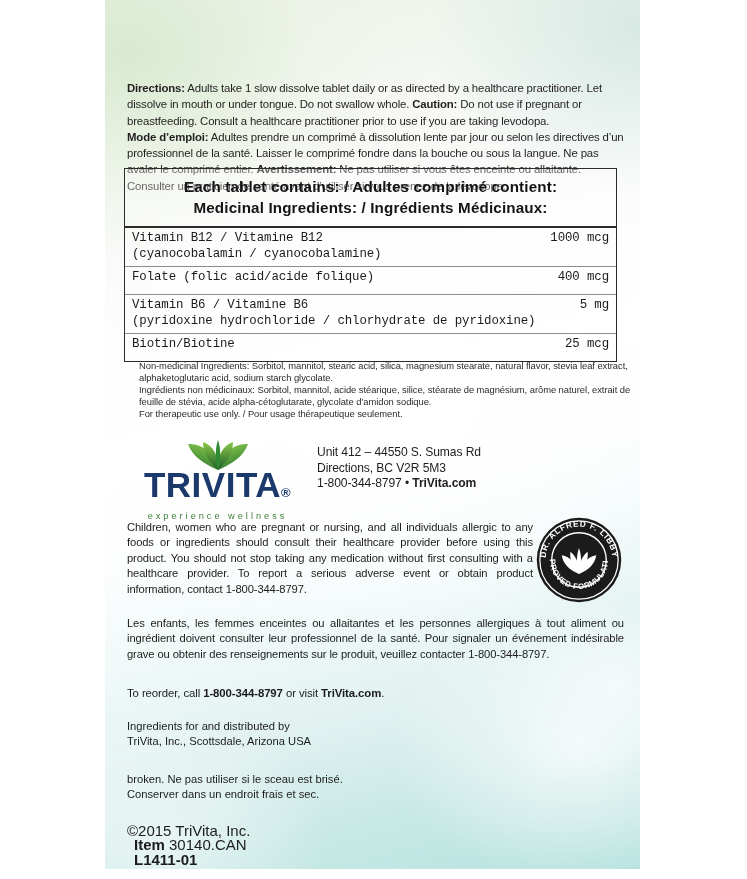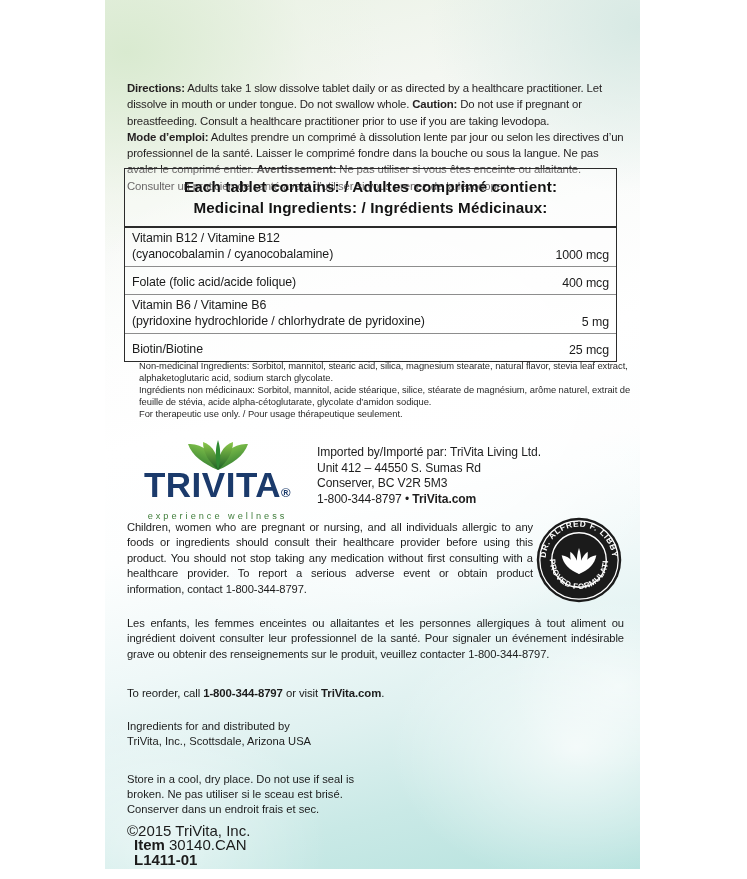--- a/index.html
+++ b/index.html
@@ -64,25 +64,26 @@
     text-align: center;
     font-size: 15.2px;
     font-weight: bold;
     line-height: 21px;
     color: #141414;
     letter-spacing: 0.15px;
     border-bottom: 2.1px solid #2b2b2b;
   }
   .facts-row {
     display: flex;
-    align-items: flex-end;
+    align-items: flex-start;
     justify-content: space-between;
     border-bottom: 1px solid #8d8d8d;
     padding: 3px 7px 4px 7px;
     min-height: 20px;
+    font-family: Liberation Mono, monospace;
   }
   .facts-row:last-child { border-bottom: none; }
   .facts-name {
     font-size: 12.4px;
     line-height: 15.6px;
     color: #1b1b1b;
     letter-spacing: -0.1px;
   }
   .facts-amt {
     font-size: 12.4px;
@@ -289,23 +290,22 @@
       <path d="M32 30 C 46 24, 58 16, 62 4 C 48 3, 37 12, 32 30 Z" fill="url(#lg2)"></path>
       <path d="M32 30 C 23 22, 17 13, 17 2 C 27 5, 33 16, 32 30 Z" fill="url(#lg3)"></path>
       <path d="M32 30 C 41 22, 47 13, 47 2 C 37 5, 31 16, 32 30 Z" fill="url(#lg3)"></path>
       <path d="M32 30 C 29 20, 29 9, 32 0 C 35 9, 35 20, 32 30 Z" fill="#2f8a33"></path>
     </svg>
     <div id="wordmark"><span>TRIVITA</span><span class="reg">®</span></div>
     <div id="tagline">experience wellness</div>
   </div>
 
   <div id="importer">
-    <p>Imported by/Importé par: TriVita Living Ltd.</p>
     <p>Unit 412 – 44550 S. Sumas Rd</p>
-    <p>Conserver, BC V2R 5M3</p>
+    <p>Directions, BC V2R 5M3</p>
     <p><span>1-800-344-8797</span><span> • </span><b>TriVita.com</b></p>
   </div>
 
   <svg id="seal" viewBox="0 0 100 100">
     <defs>
       <path id="arcTop" d="M 50,50 m -38,0 a 38,38 0 1,1 76,0" fill="none"></path>
       <path id="arcBot" d="M 50,50 m -33,0 a 33,33 0 1,0 66,0" fill="none"></path>
     </defs>
     <circle cx="50" cy="50" r="48" fill="#1b1b1b"></circle>
     <circle cx="50" cy="50" r="44.5" fill="none" stroke="#ffffff" stroke-width="1.4"></circle>
@@ -336,21 +336,20 @@
   <div class="warn" id="reorder">
     <span>To reorder, call </span><b>1-800-344-8797</b><span> or visit </span><b>TriVita.com</b><span>.</span>
   </div>
 
   <div id="manufactured">
     <p>Ingredients for and distributed by</p>
     <p>TriVita, Inc., Scottsdale, Arizona USA</p>
   </div>
 
   <div id="storage">
-    <p>Store in a cool, dry place. Do not use if seal is</p>
     <p>broken. Ne pas utiliser si le sceau est brisé.</p>
     <p>Conserver dans un endroit frais et sec.</p>
   </div>
 
   <div id="codes">
     <p>©2015  TriVita, Inc.</p>
     <p><span class="bold">Item</span><span> 30140.CAN</span></p>
     <p class="bold">L1411-01</p>
   </div>
 

